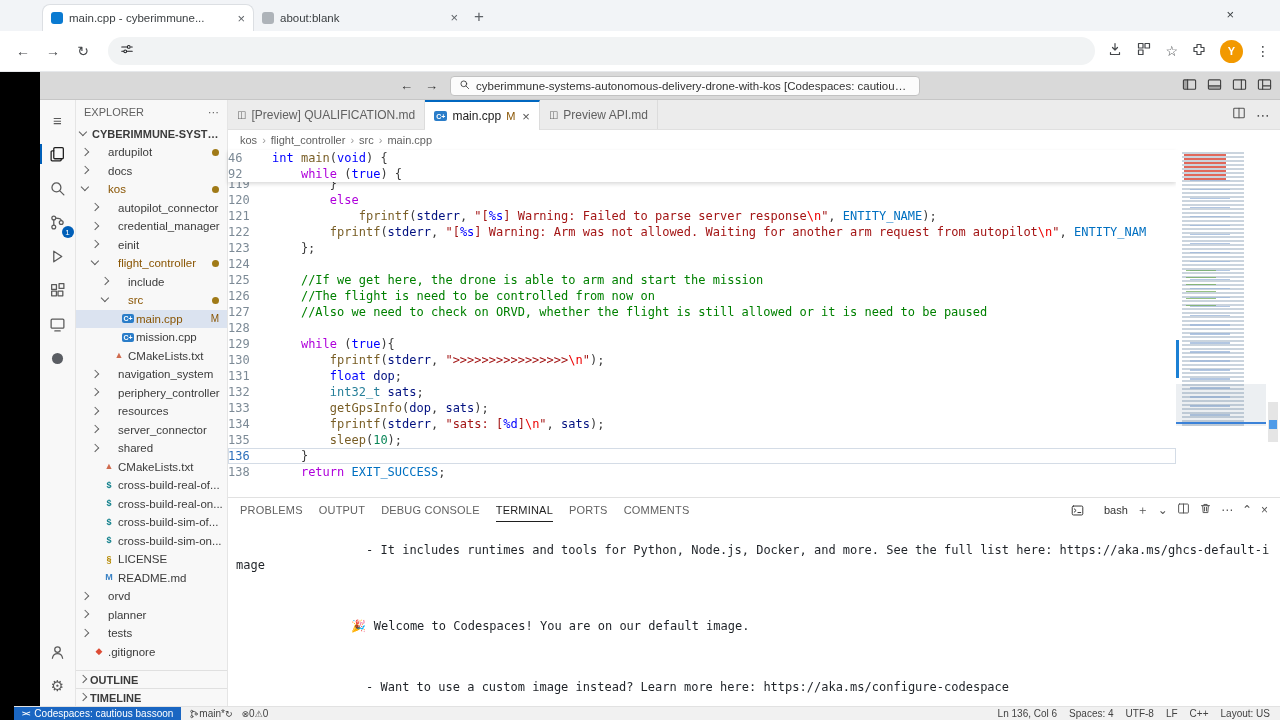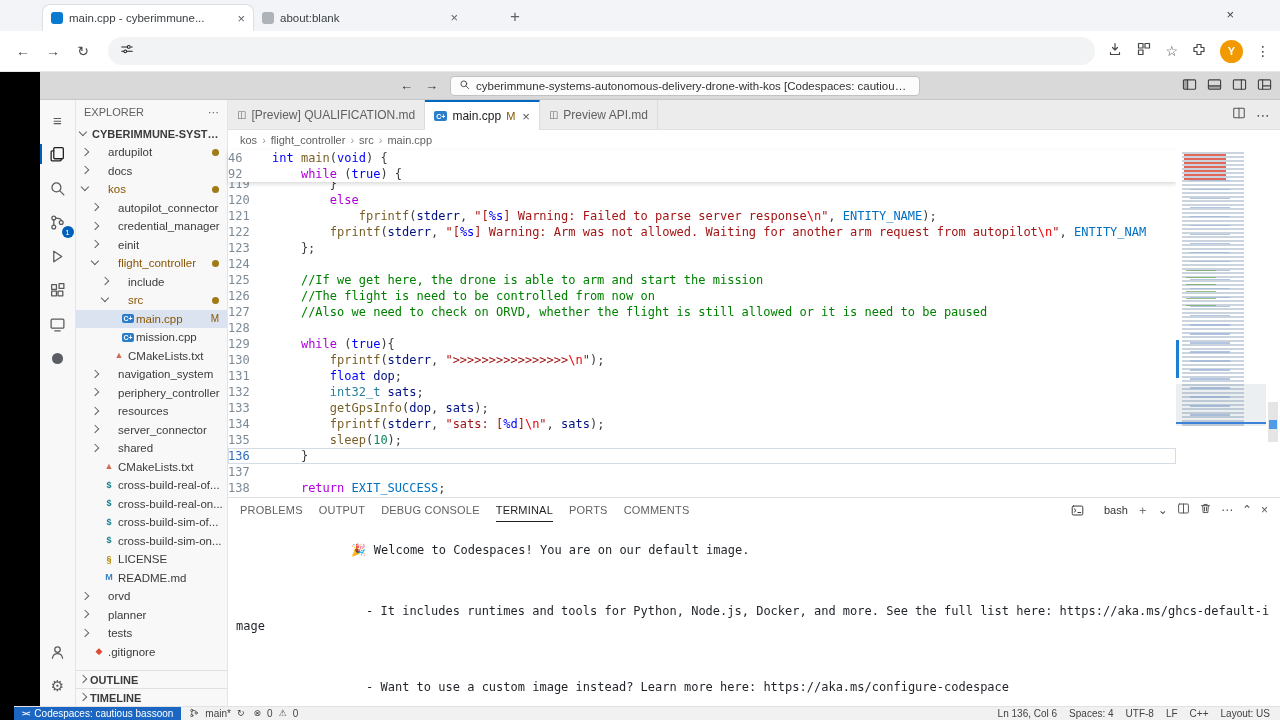--- a/index.html
+++ b/index.html
@@ -3,21 +3,21 @@
 <meta charset="utf-8">
 <style>
   html,body{margin:0;padding:0;background:#000;}
   *{box-sizing:border-box;}
   .screen{position:relative;width:1280px;height:720px;background:#000;overflow:hidden;
           font-family:"Liberation Sans","DejaVu Sans",sans-serif;-webkit-font-smoothing:antialiased;}
   svg{stroke:currentColor;fill:none;stroke-width:1.2;stroke-linecap:round;stroke-linejoin:round;}
 
   
   .browser{position:absolute;top:0;left:0;right:0;height:72px;background:#fff;}
-  .tabstrip{position:relative;height:31px;background:#f2f4f7;display:flex;align-items:flex-end;padding:3px 6px 0 42px;gap:36px;}
+  .tabstrip{position:relative;height:31px;background:#f2f4f7;display:flex;align-items:flex-end;padding:3px 6px 0 42px;}
   .btab{width:212px;height:27px;border-radius:8px 8px 0 0;display:flex;align-items:center;gap:6px;
         padding:0 8px;font-size:11.5px;color:#3c4043;}
   .btab.active{background:#fff;border:1px solid #dcdfe3;border-bottom:none;}
   .btab-title{flex:1;white-space:nowrap;overflow:hidden;text-overflow:ellipsis;}
   .btab-close{font-size:13px;color:#5f6368;}
   .fav{width:12px;height:12px;border-radius:3px;flex:none;}
   .fav-vs{background:#0a7ad1;}
   .fav-doc{background:#aeb3b9;}
   .newtab{font-size:17px;color:#5f6368;margin:0 0 4px 8px;}
   .strip-close{position:absolute;right:46px;top:7px;font-size:13px;color:#3c4043;}
@@ -131,21 +131,21 @@
         font-size:12px;line-height:15.2px;color:#1f2328;overflow:hidden;}
   .tline{white-space:pre-wrap;word-break:break-all;min-height:15.2px;}
   .term .tk-pl{color:#1f2328;}
 
   
   .statusbar{position:absolute;left:14px;right:0;bottom:0;height:14px;background:#f1f1f1;border-top:1px solid #e2e2e2;
              display:flex;align-items:center;font-size:10px;color:#424242;z-index:5;}
   .sb-remote{height:100%;background:#1a66c2;color:#fff;display:flex;align-items:center;gap:5px;padding:0 8px;flex:none;}
   .remote-ico{font-size:8px;font-weight:700;letter-spacing:-1px;}
   .sb-left{display:flex;align-items:center;gap:9px;padding-left:8px;}
-  .sb-group{display:flex;align-items:flex-start;gap:6px;}
+  .sb-group{display:flex;align-items:flex-end;gap:0;}
   .sb-mini{font-size:9px;}
   .sb-right{margin-left:auto;display:flex;align-items:center;gap:12px;padding-right:10px;white-space:nowrap;}
 </style>
 </head>
 <body>
 
 <div class="screen">
 
   <div class="browser">
     <div class="tabstrip">
@@ -595,24 +595,20 @@
               </div>
               <div class="cline">
                 <span class="lnum">135</span>
                 <span class="ctext"><span><span class="tk-pl">        </span><span class="tk-fn">sleep</span><span class="tk-pl">(</span><span class="tk-nu">10</span><span class="tk-pl">);</span></span></span>
               </div>
               <div class="cline cur">
                 <span class="lnum">136</span>
                 <span class="ctext"><span><span class="tk-pl">    }</span></span></span>
               </div>
               <div class="cline">
-                <span class="lnum">137</span>
-                <span class="ctext"><span></span></span>
-              </div>
-              <div class="cline">
                 <span class="lnum">138</span>
                 <span class="ctext"><span><span class="tk-pl">    </span><span class="tk-ck">return</span><span class="tk-pl"> </span><span class="tk-cs">EXIT_SUCCESS</span><span class="tk-pl">;</span></span></span>
               </div>
             </div>
           <div class="sticky">
 
           <div class="cline">
                 <span class="lnum">46</span>
                 <span class="ctext"><span><span class="tk-kw">int</span><span class="tk-pl"> </span><span class="tk-fn">main</span><span class="tk-pl">(</span><span class="tk-kw">void</span><span class="tk-pl">) {</span></span></span>
               </div>
@@ -665,25 +661,25 @@
                     <path d="M3 4.5h10M6 4.5V3h4v1.5M4.5 4.5l.6 8.5h5.8l.6-8.5M6.8 6.5v4.5M9.2 6.5v4.5"></path>
                   </svg></span>
               <span class="p-ico">⋯</span>
               <span class="p-ico">⌃</span>
               <span class="p-ico">×</span>
             </div>
           </div>
           <div class="term">
 
           <div class="tline">
+                <span><span class="tk-pl">  - It includes runtimes and tools for Python, Node.js, Docker, and more. See the full list here: https://aka.ms/ghcs-default-image</span></span>
+                
+              </div>
+              <div class="tline">
                 <span><span class="tk-pl">🎉 Welcome to Codespaces! You are on our default image.</span></span>
-                
-              </div>
-              <div class="tline">
-                <span><span class="tk-pl">  - It includes runtimes and tools for Python, Node.js, Docker, and more. See the full list here: https://aka.ms/ghcs-default-image</span></span>
                 
               </div>
               <div class="tline">
                 <span><span class="tk-pl">  - Want to use a custom image instead? Learn more here: https://aka.ms/configure-codespace</span></span>
                 
               </div>
             </div>
         </div>
       </div>
     </div>

